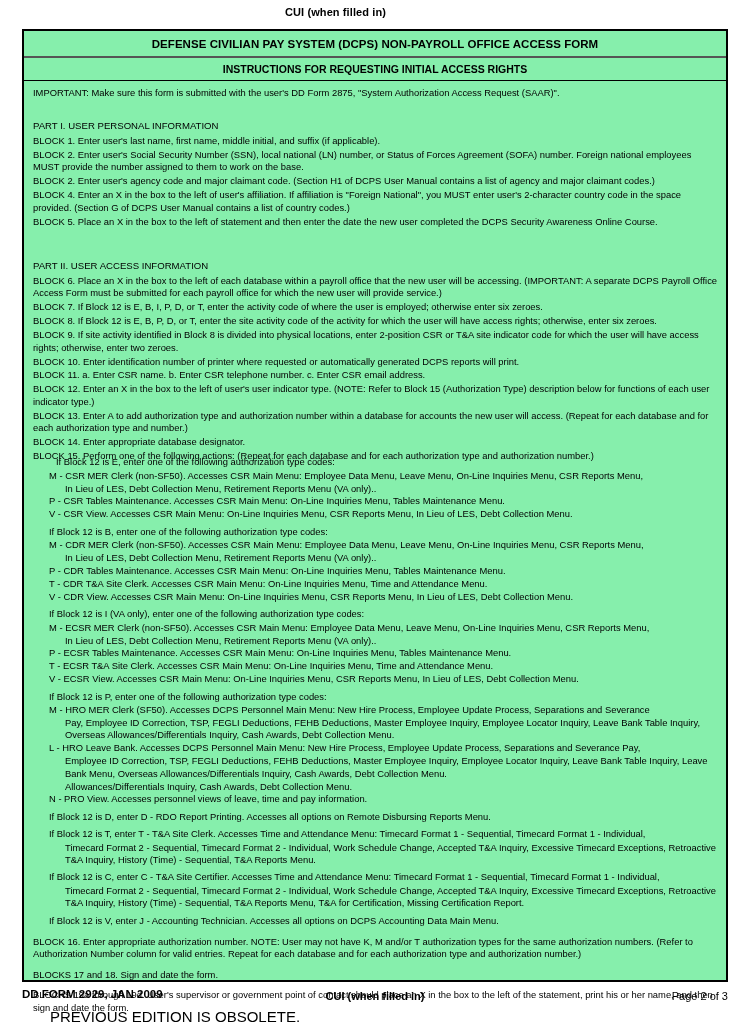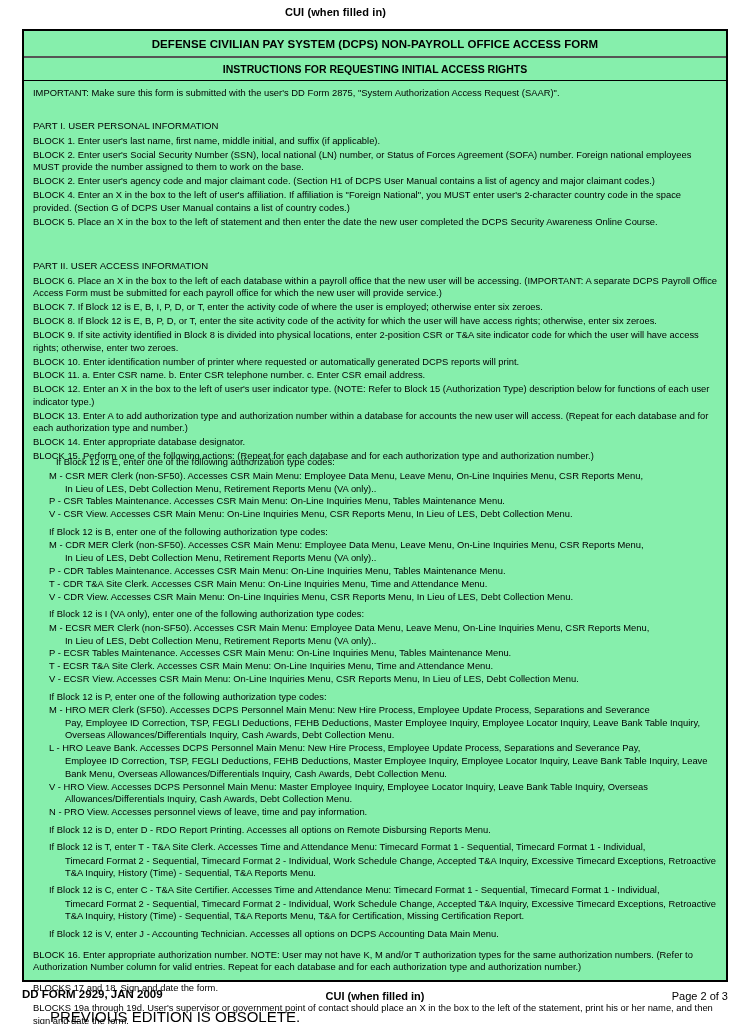--- a/index.html
+++ b/index.html
@@ -204,21 +204,20 @@
         <div class="cont-line">In Lieu of LES, Debt Collection Menu, Retirement Reports Menu (VA only)..</div>
         <div class="code-line"><b>P</b> - ECSR Tables Maintenance.  Accesses CSR Main Menu: On-Line Inquiries Menu, Tables Maintenance Menu.</div>
         <div class="code-line"><b>T</b> - ECSR T&amp;A Site Clerk.  Accesses CSR Main Menu: On-Line Inquiries Menu, Time and Attendance Menu.</div>
         <div class="code-line"><b>V</b> - ECSR View.  Accesses CSR Main Menu: On-Line Inquiries Menu, CSR Reports Menu, In Lieu of LES, Debt Collection Menu.</div>
 
         <div class="cond-line">If Block 12 is <b>P</b>, enter one of the following authorization type codes:</div>
         <div class="code-line"><b>M</b> - HRO MER Clerk (SF50).  Accesses DCPS Personnel Main Menu: New Hire Process, Employee Update Process, Separations and Severance</div>
         <div class="cont-line">Pay, Employee ID Correction, TSP, FEGLI Deductions, FEHB Deductions, Master Employee Inquiry, Employee Locator Inquiry, Leave Bank Table Inquiry, Overseas Allowances/Differentials Inquiry, Cash Awards, Debt Collection Menu.</div>
         <div class="code-line"><b>L</b> - HRO Leave Bank.  Accesses DCPS Personnel Main Menu: New Hire Process, Employee Update Process, Separations and Severance Pay,</div>
         <div class="cont-line">Employee ID Correction, TSP, FEGLI Deductions, FEHB Deductions, Master Employee Inquiry, Employee Locator Inquiry, Leave Bank Table Inquiry, Leave Bank Menu, Overseas Allowances/Differentials Inquiry, Cash Awards, Debt Collection Menu.</div>
-        <div class="code-line"><b>V</b> - HRO View.  Accesses DCPS Personnel Main Menu: Master Employee Inquiry, Employee Locator Inquiry, Leave Bank Table Inquiry, Overseas</div>
         <div class="cont-line">Allowances/Differentials Inquiry, Cash Awards, Debt Collection Menu.</div>
         <div class="code-line"><b>N</b> - PRO View.  Accesses personnel views of leave, time and pay information.</div>
 
         <div class="cond-line">If Block 12 is <b>D</b>, enter <b>D</b> - RDO Report Printing.   Accesses all options on Remote Disbursing Reports Menu.</div>
 
         <div class="cond-line">If Block 12 is <b>T</b>, enter <b>T</b> - T&amp;A Site Clerk.   Accesses Time and Attendance Menu: Timecard Format 1 - Sequential, Timecard Format 1 - Individual,</div>
         <div class="cont-line">Timecard Format 2 - Sequential, Timecard Format 2 - Individual, Work Schedule Change, Accepted T&amp;A Inquiry, Excessive Timecard Exceptions, Retroactive T&amp;A Inquiry, History (Time) - Sequential, T&amp;A Reports Menu.</div>
 
         <div class="cond-line">If Block 12 is <b>C</b>, enter <b>C</b> - T&amp;A Site Certifier.  Accesses Time and Attendance Menu: Timecard Format 1 - Sequential, Timecard Format 1 - Individual,</div>
         <div class="cont-line">Timecard Format 2 - Sequential, Timecard Format 2 - Individual, Work Schedule Change, Accepted T&amp;A Inquiry, Excessive Timecard Exceptions, Retroactive T&amp;A Inquiry, History (Time) - Sequential, T&amp;A Reports Menu, T&amp;A for Certification, Missing Certification Report.</div>

